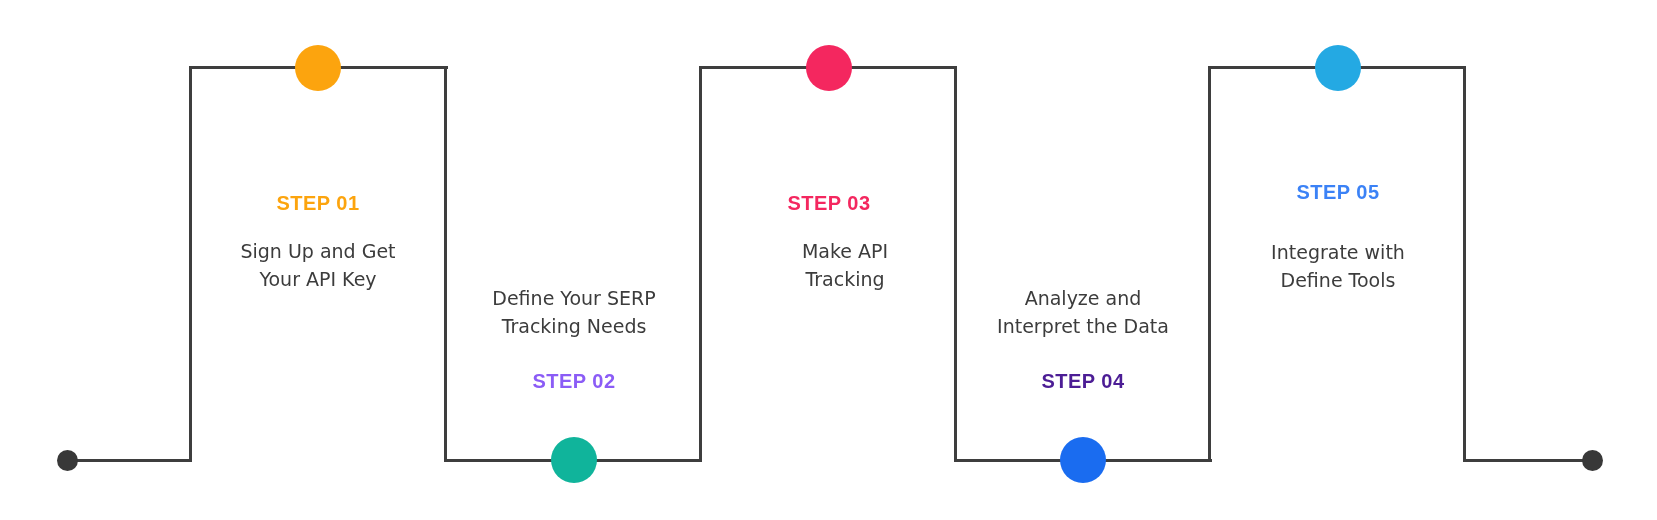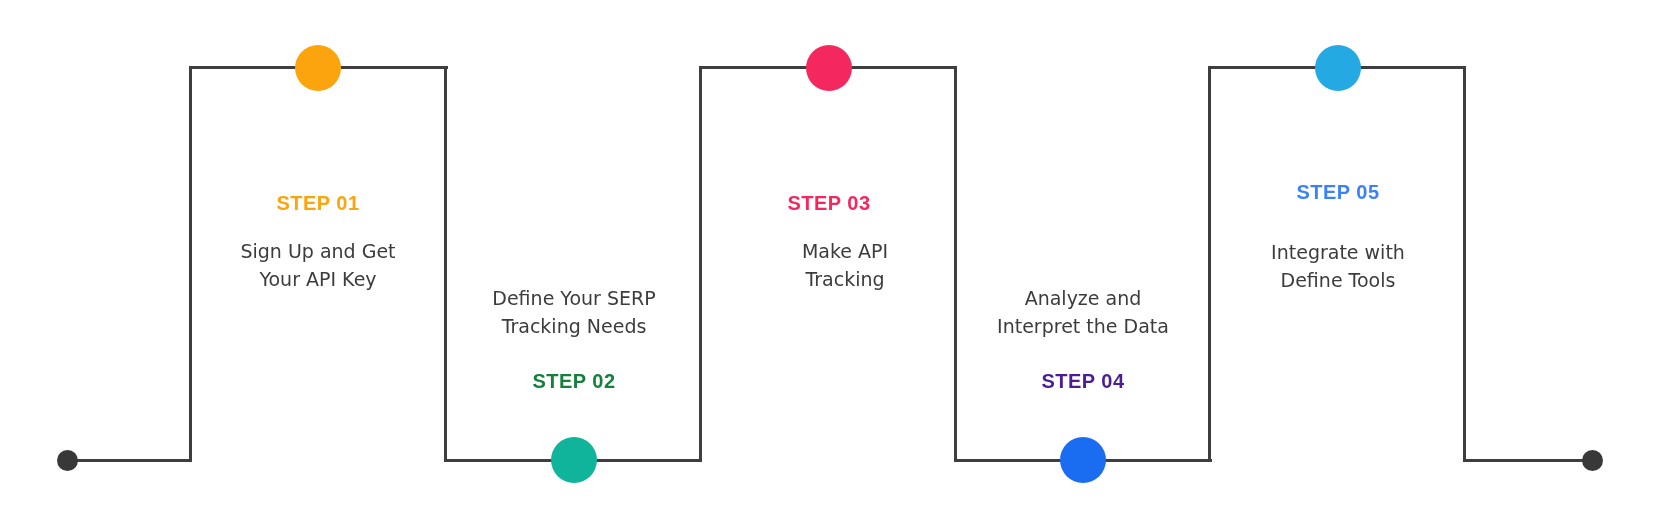--- a/index.html
+++ b/index.html
@@ -100,21 +100,21 @@
   <div class="step-title t1" style="color: rgb(252, 164, 14);">STEP 01</div>
   <div class="step-desc d1">
     <div>Sign Up and Get</div>
     <div>Your API Key</div>
   </div>
 
   <div class="step-desc d2">
     <div>Define Your SERP</div>
     <div>Tracking Needs</div>
   </div>
-  <div class="step-title t2" style="color: #15803d;">STEP 02</div>
+  <div class="step-title t2" style="color: #8b5cf6;">STEP 02</div>
 
   <div class="step-title t3" style="color: rgb(244, 39, 95);">STEP 03</div>
   <div class="step-desc d3">
     <div>Make API</div>
     <div>Tracking</div>
   </div>
 
   <div class="step-desc d4">
     <div>Analyze and</div>
     <div>Interpret the Data</div>

